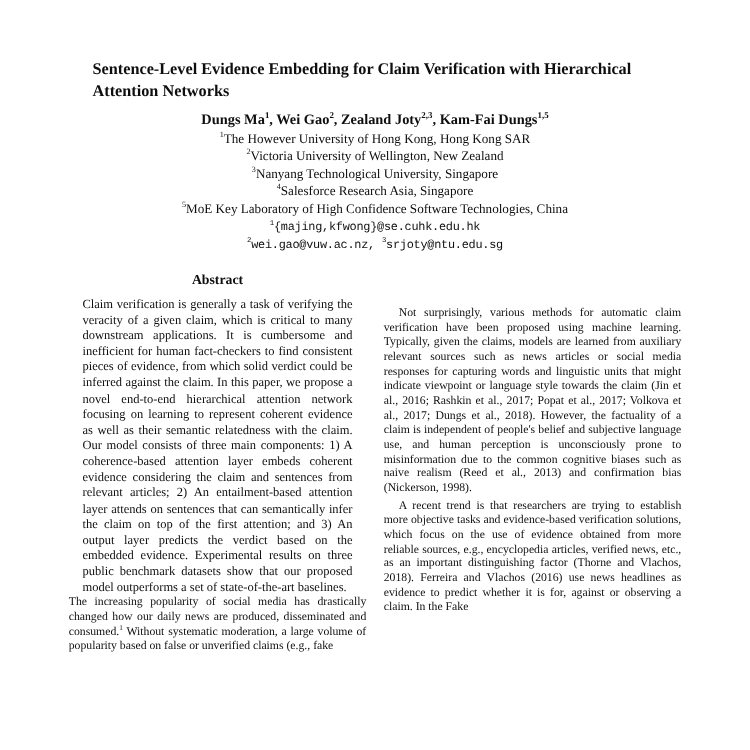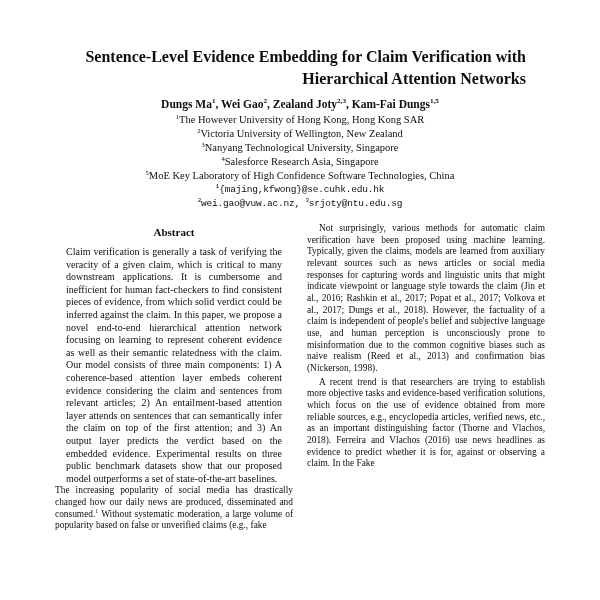--- a/index.html
+++ b/index.html
@@ -8,23 +8,23 @@
     position: relative;
     width: 600px;
     height: 600px;
     background: #ffffff;
     color: #0e0e0e;
     font-family: "Liberation Serif", serif;
     padding: 46px 55px 0 55px;
     overflow: hidden;
   }
   .title {
-    font-size: 16px;
+    font-size: 13px;
     font-weight: bold;
-    text-align: right;
+    text-align: left;
     line-height: 1.35;
     margin: 0 auto;
     max-width: 452px;
     font-family: Liberation Serif, serif;
   }
   sup { font-size: 0.62em; line-height: 0; }
   .authors {
     text-align: center;
     font-size: 11.5px;
     font-weight: bold;
@@ -41,20 +41,21 @@
     font-family: "Liberation Mono", monospace;
     font-size: 9.5px;
     line-height: 1.4;
     margin-top: 1px;
     letter-spacing: -0.2px;
   }
   .columns {
     display: flex;
     gap: 14px;
     margin-top: 13px;
+    align-items: center;
   }
   .col { flex: 1 1 0; min-width: 0; }
   .abstract-heading {
     text-align: center;
     font-size: 11px;
     font-weight: bold;
     margin: 3px 0 8px 0;
   }
   .abstract-text {
     font-size: 10px;

